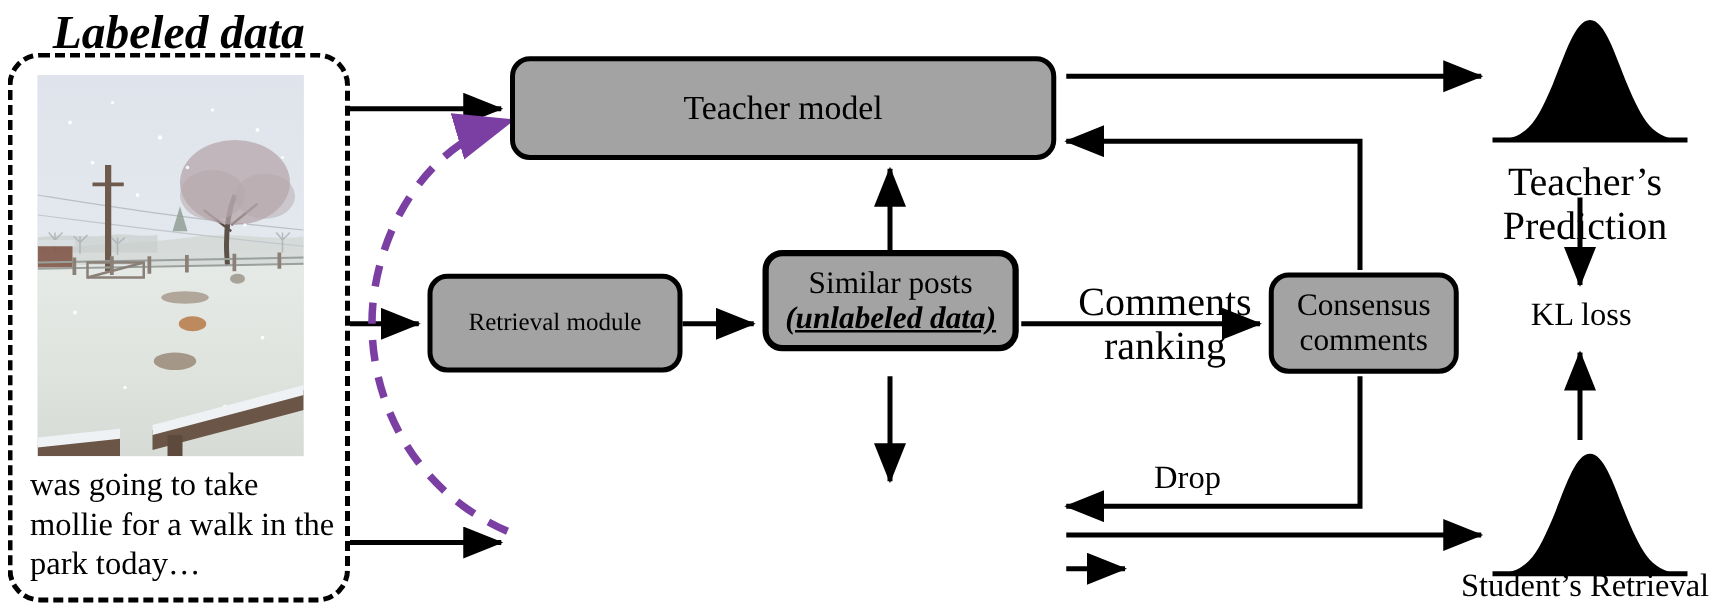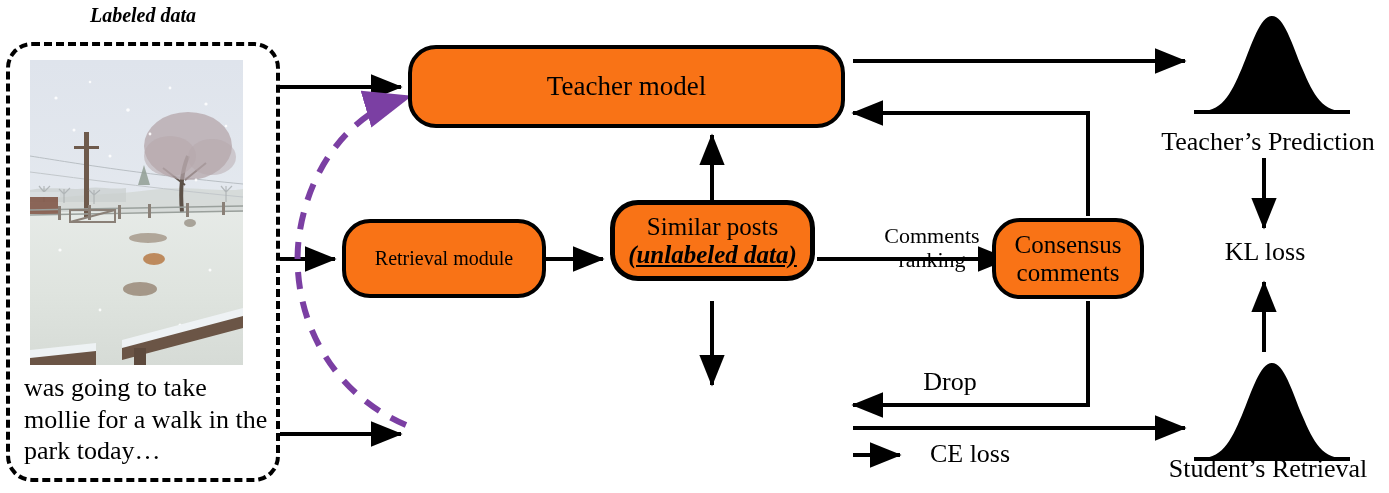--- a/index.html
+++ b/index.html
@@ -1,41 +1,41 @@
 <!DOCTYPE html>
 <html><head>
 <meta charset="utf-8">
 <style>
   html,body{margin:0;padding:0;background:#ffffff;}
   body{width:1389px;height:493px;position:relative;overflow:hidden;
        font-family:"Liberation Serif","DejaVu Serif",serif;color:#000;}
   #stage{position:absolute;left:0;top:0;width:1389px;height:493px;}
   svg.layer{position:absolute;left:0;top:0;width:1389px;height:493px;overflow:visible;}
-  .node{position:absolute;box-sizing:border-box;border:4px solid #000;border-radius:28px;
-        background:#f97316;display:flex;align-items:center;justify-content:center;
+  .node{position:absolute;box-sizing:border-box;border:4px solid #000;border-radius:16px;
+        background:#a3a3a3;display:flex;align-items:center;justify-content:center;
         text-align:center;line-height:1.12;}
   .node .lbl{display:block;}
   #teacher-model{left:408px;top:45px;width:437px;height:83px;font-size:27px;}
   #student-model{left:408px;top:392px;width:437px;height:82px;font-size:27px;}
   #retrieval-module{left:342px;top:219px;width:204px;height:79px;font-size:20px;}
   #similar-posts{left:610px;top:200px;width:205px;height:81px;font-size:25px;border-width:5px;}
   #similar-posts .sub{font-weight:bold;font-style:italic;font-size:25px;text-decoration:underline;}
-  #consensus-comments{left:992px;top:218px;width:152px;height:81px;font-size:25px;}
+  #consensus-comments{left:1015px;top:218px;width:152px;height:81px;font-size:25px;}
   #labeled-data-box{position:absolute;left:6px;top:42px;width:274px;height:440px;
         border:4px dashed #000;border-radius:26px;box-sizing:border-box;background:#fff;}
   #labeled-data-title{position:absolute;left:6px;top:4px;width:274px;text-align:center;
-        font-weight:bold;font-style:italic;font-size:20px;}
+        font-weight:bold;font-style:italic;font-size:38px;}
   #post-photo{position:absolute;left:30px;top:60px;width:213px;height:305px;overflow:hidden;background:#dfe3ea;}
   #post-text{position:absolute;left:24px;top:372px;width:244px;font-size:26px;line-height:1.22;}
   .freelabel{position:absolute;text-align:center;line-height:1.1;}
-  #comments-ranking-label{left:848px;top:224px;width:168px;font-size:22px;}
+  #comments-ranking-label{left:848px;top:224px;width:168px;font-size:32px;}
   #drop-label{left:890px;top:368px;width:120px;font-size:26px;}
   #ce-loss-label{left:905px;top:440px;width:130px;font-size:26px;}
   #kl-loss-label{left:1200px;top:238px;width:130px;font-size:26px;}
-  #teacher-pred-label{left:1148px;top:128px;width:240px;font-size:26px;}
+  #teacher-pred-label{left:1148px;top:128px;width:240px;font-size:32px;}
   #student-pred-label{left:1148px;top:455px;width:240px;font-size:26px;}
   .hist{position:absolute;}
   #teacher-hist{left:1190px;top:8px;width:165px;height:110px;}
   #student-hist{left:1190px;top:355px;width:165px;height:110px;}
 </style>
 </head>
 <body>
 
 <div id="stage">
 
@@ -207,21 +207,20 @@
     </span>
   </div>
 
   <div class="freelabel" id="comments-ranking-label">
     <span class="lbl">Comments</span>
     <span class="lbl">ranking</span>
   </div>
 
   <div class="freelabel" id="drop-label">Drop</div>
 
-  <div class="freelabel" id="ce-loss-label">CE loss</div>
 
   <div class="freelabel" id="kl-loss-label">KL loss</div>
 
   <div class="hist" id="teacher-hist">
     <svg width="165" height="110" viewBox="0 0 165 110">
       <g>
         <path d="M6,104 C32,104 40,88 52,60 C62,36 70,8 82,8 C94,8 102,36 112,60 C124,88 132,104 158,104 Z" fill="#000"></path>
       </g>
       <g fill="#fff" stroke="#000" stroke-width="3"></g>
       <line x1="4" y1="104" x2="160" y2="104" stroke="#000" stroke-width="4"></line>

